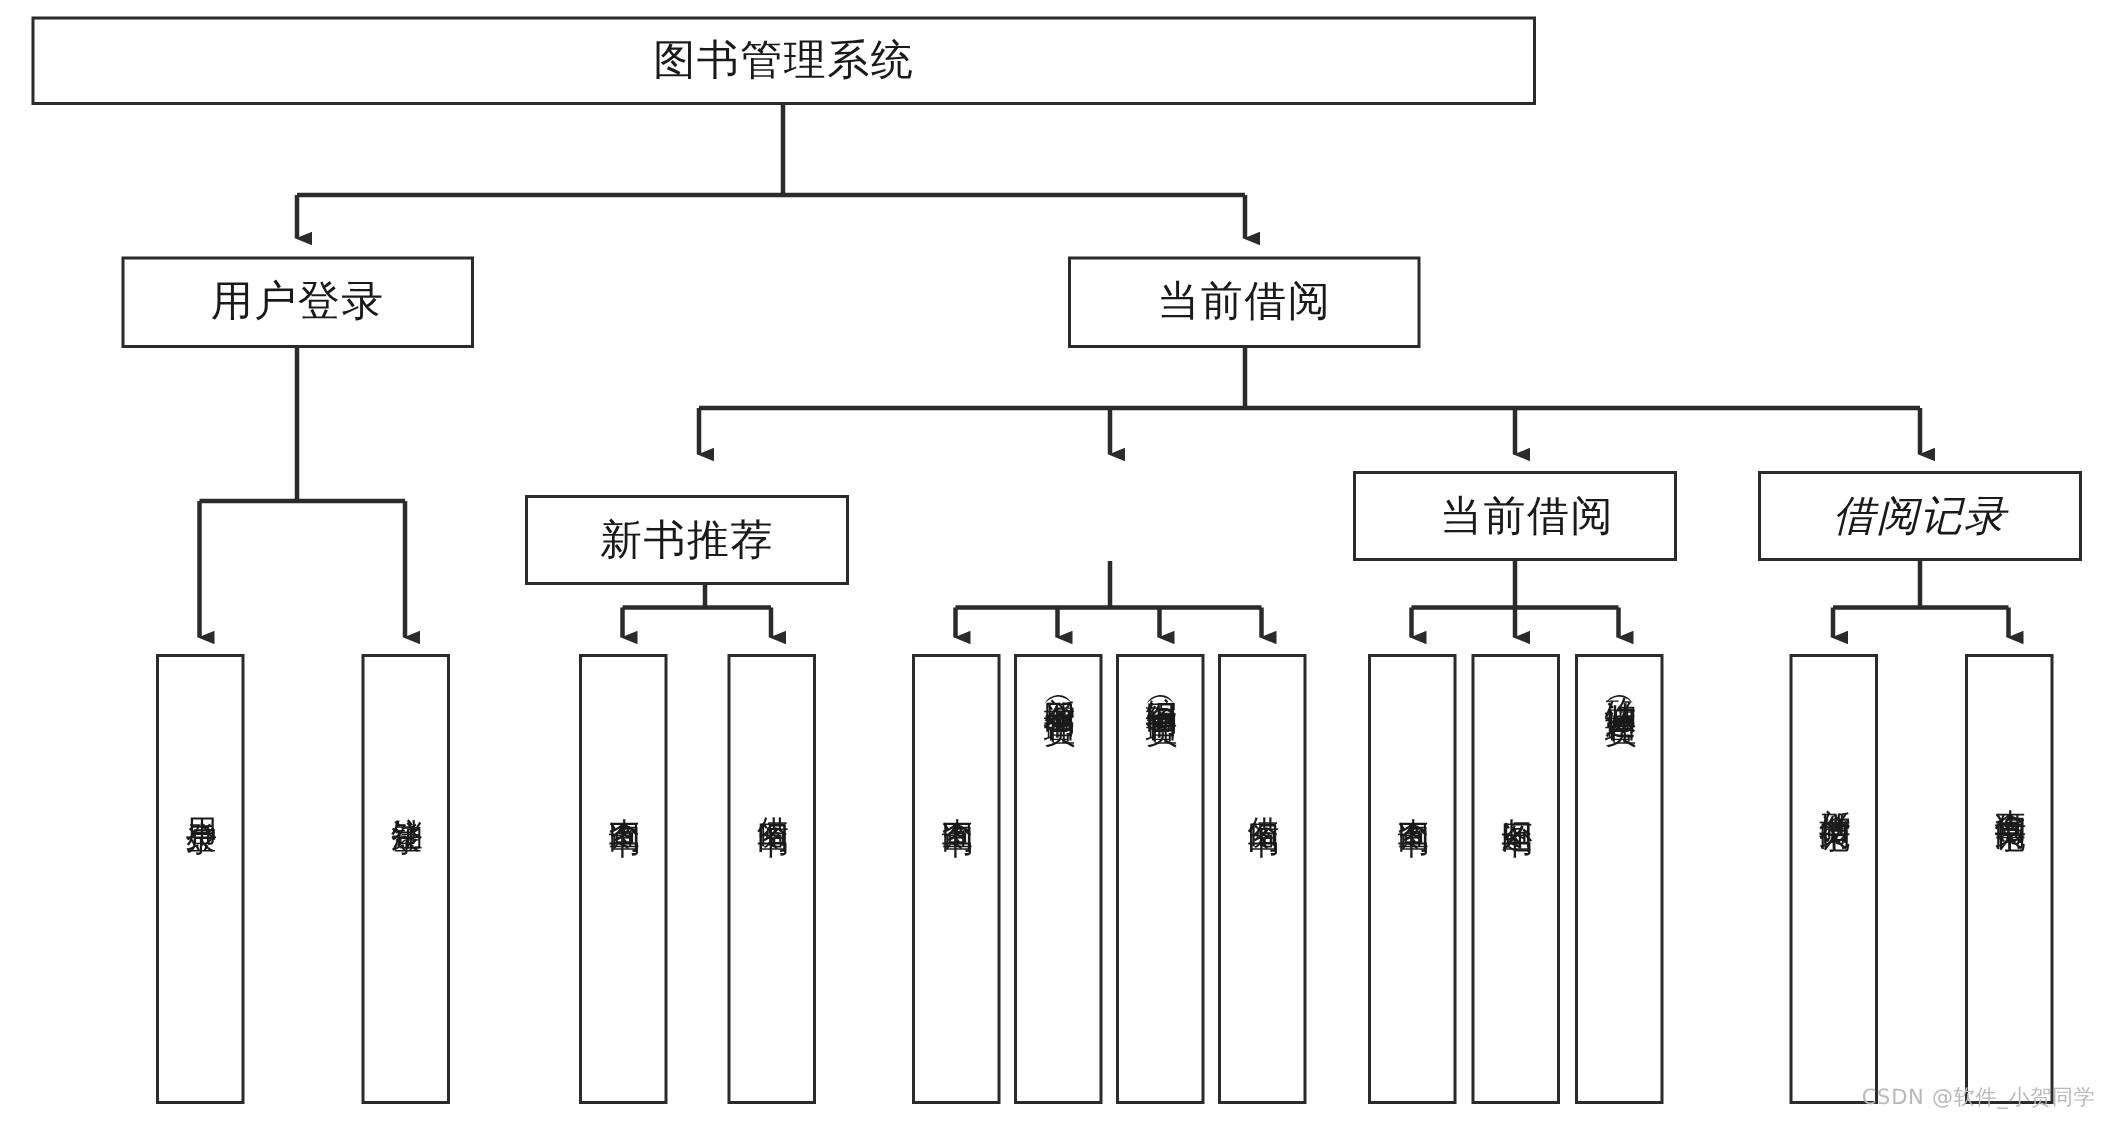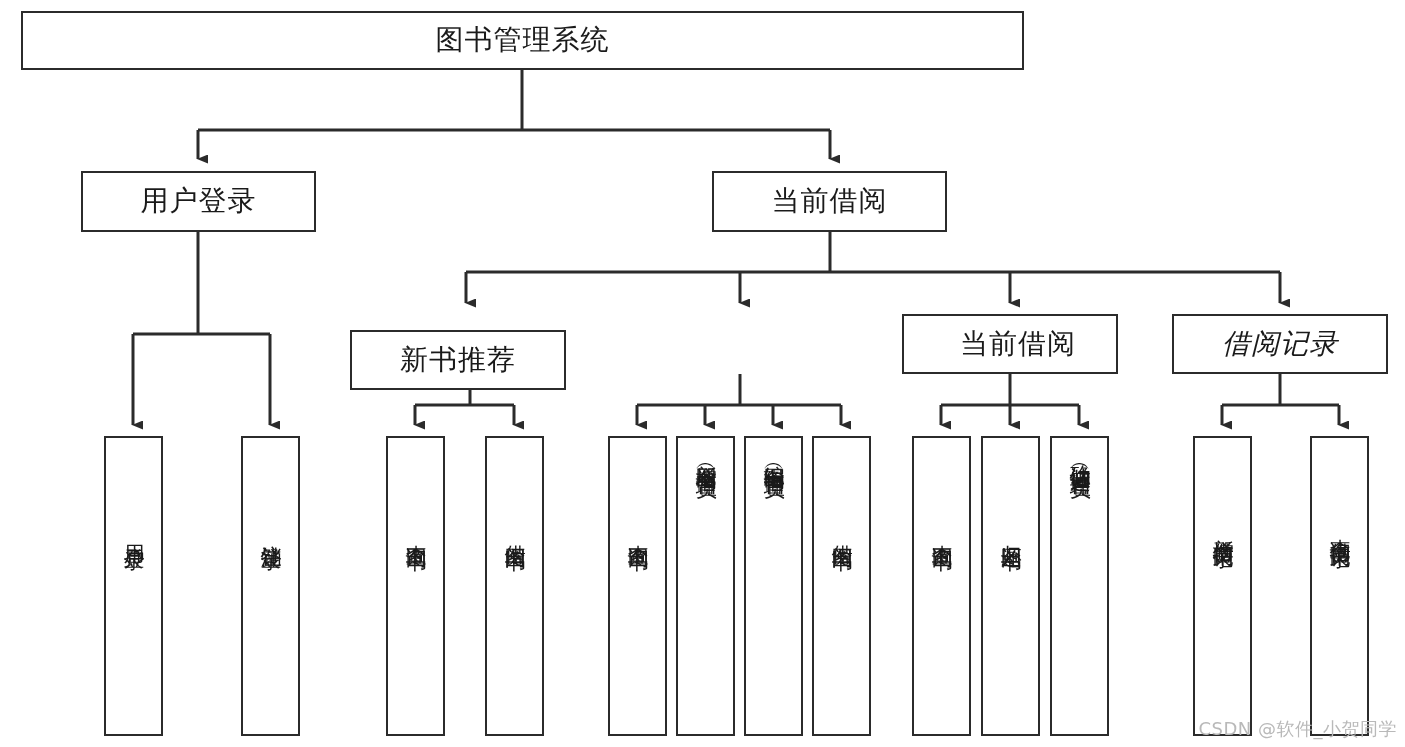--- a/index.html
+++ b/index.html
@@ -65,21 +65,21 @@
   .leaf-top .label {
     margin-top: 4px;
   }
   .leaf-short .label {
     margin-top: 84px;
   }
   .watermark {
     position: absolute;
     right: 8px;
     bottom: 6px;
-    font-size: 18px;
+    font-size: 14px;
     color: #b9b9b9;
     letter-spacing: 0.5px;
     white-space: nowrap;
     pointer-events: none;
   }
 </style>
 </head>
 <body>
 
 <div id="canvas">

